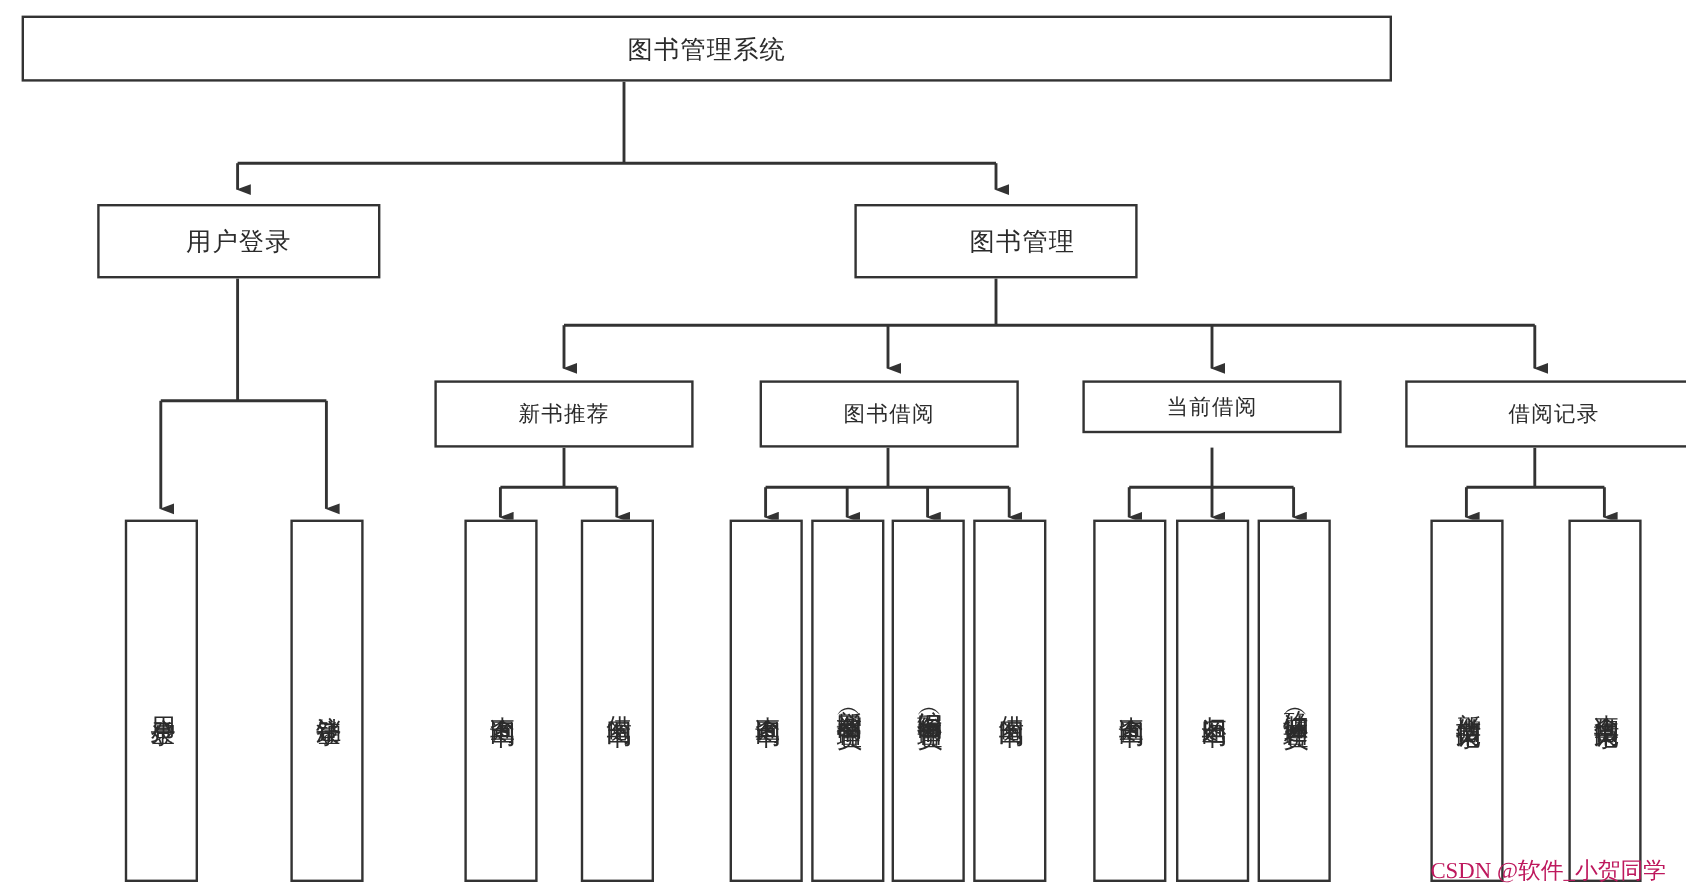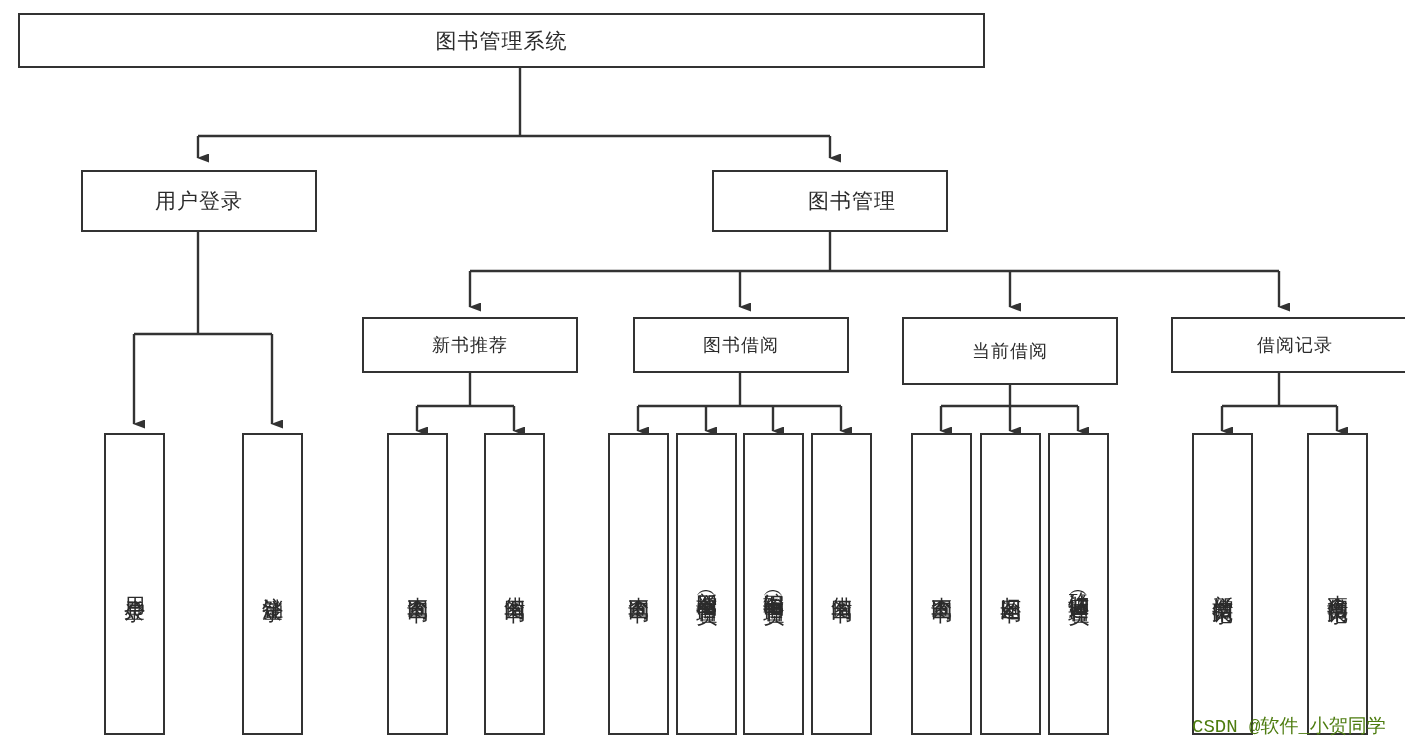--- a/index.html
+++ b/index.html
@@ -53,23 +53,23 @@
     writing-mode: vertical-rl;
     text-orientation: upright;
     font-size: 21px;
     line-height: 1.08;
     letter-spacing: 2px;
     white-space: normal;
     text-align: center;
   }
   #watermark {
     position: absolute;
-    font-family: Liberation Mono, monospace;
+    font-family: Liberation Serif, serif;
     font-size: 19px;
-    color: #4d7c0f;
+    color: #be185d;
     white-space: nowrap;
     pointer-events: none;
   }
 </style>
 </head>
 <body>
 
 <div id="diagram-root">
 
   <svg id="diagram-svg" viewBox="0 0 1405 747" xmlns="http://www.w3.org/2000/svg">
@@ -116,41 +116,41 @@
       <line x1="1010" y1="406" x2="1010" y2="431" marker-end="url(#arrowhead)"></line>
       <line x1="1078" y1="406" x2="1078" y2="431" marker-end="url(#arrowhead)"></line>
 
       <line x1="1279" y1="373" x2="1279" y2="406"></line>
       <line x1="1222" y1="406" x2="1337" y2="406"></line>
       <line x1="1222" y1="406" x2="1222" y2="431" marker-end="url(#arrowhead)"></line>
       <line x1="1337" y1="406" x2="1337" y2="431" marker-end="url(#arrowhead)"></line>
     </g>
   </svg>
 
-  <div class="node-box node-root" style="left:18px; top:13px; width:967px; height:55px;">
+  <div class="node-box node-root" style="left:18px; top:13px; width:1142px; height:55px;">
     <span class="node-label">图书管理系统</span>
   </div>
 
   <div class="node-box node-l2" style="left:81px; top:170px; width:236px; height:62px;">
     <span class="node-label">用户登录</span>
   </div>
 
   <div class="node-box node-l2" style="left:712px; top:170px; width:236px; height:62px;padding-left:44px;">
     <span class="node-label">图书管理</span>
   </div>
 
   <div class="node-box node-l3" style="left:362px; top:317px; width:216px; height:56px;">
     <span class="node-label">新书推荐</span>
   </div>
 
   <div class="node-box node-l3" style="left:633px; top:317px; width:216px; height:56px;align-items:center;">
     <span class="node-label">图书借阅</span>
   </div>
 
-  <div class="node-box node-l3" style="left:902px; top:317px; width:216px; height:68px;text-align:right;">
+  <div class="node-box node-l3" style="left:902px; top:317px; width:216px; height:44px;text-align:right;">
     <span class="node-label">当前借阅</span>
   </div>
 
   <div class="node-box node-l3" style="left:1171px; top:317px; width:248px; height:56px;">
     <span class="node-label">借阅记录</span>
   </div>
 
   <div class="node-box node-leaf" style="left:104px; top:433px; width:61px; height:302px;">
     <span class="node-label">用户登录</span>
   </div>

